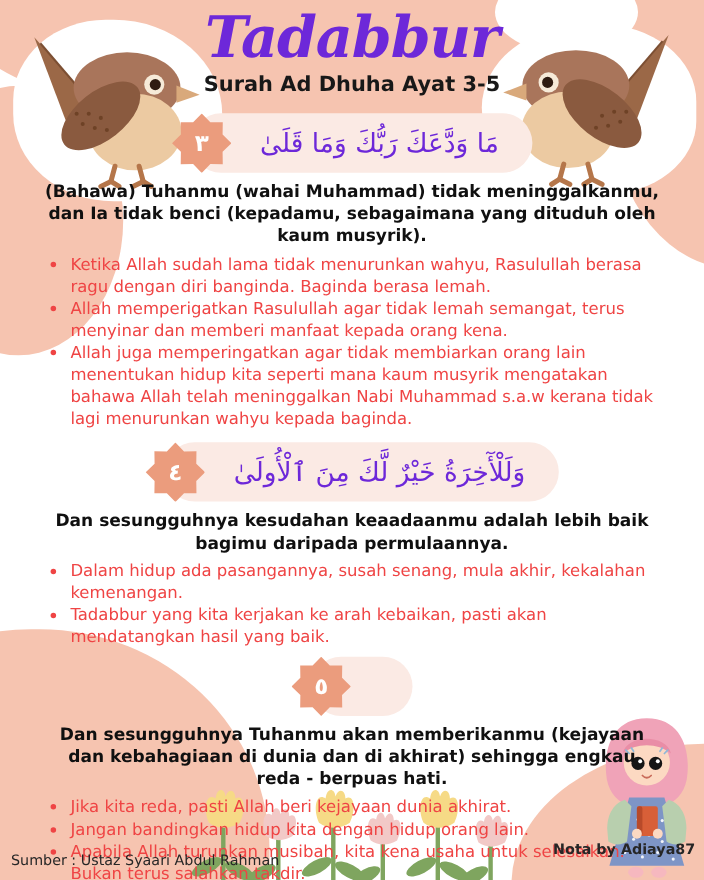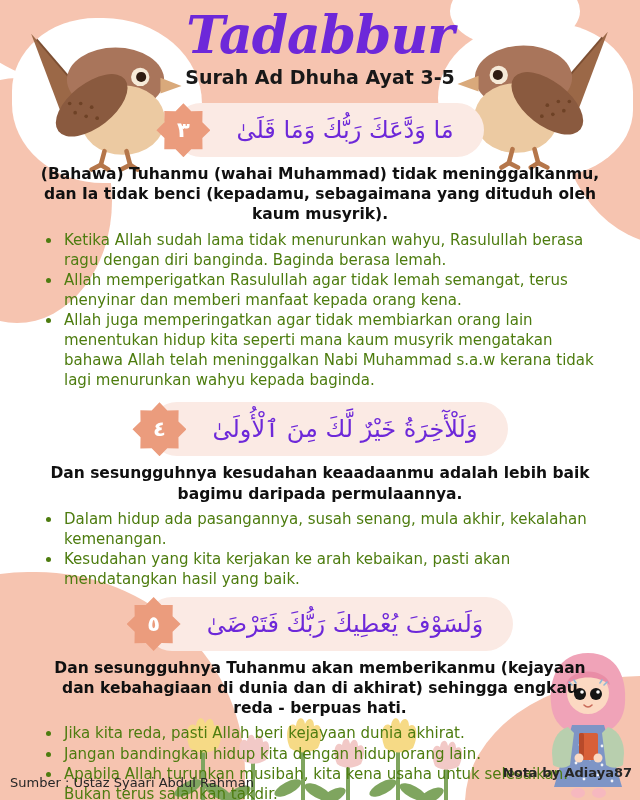--- a/index.html
+++ b/index.html
@@ -51,21 +51,21 @@
     display:flex;align-items:center;justify-content:center;
   }
   .badge span{color:#fff;font-size:21px;font-weight:700;line-height:1;}
 
   .translation{
     font-weight:700;font-size:15.5px;line-height:1.3;color:#101010;
     margin:7px auto 0;width:560px;
   }
   .points{
     width:538px;margin:5px auto 0;text-align:left;
-    font-size:15px;line-height:1.34;color:#4d7c0f;
+    font-size:15px;line-height:1.34;color:#ef4444;
     padding-left:22px;list-style:disc;
   }
   .points li{padding-left:2px;margin:0;}
   .sec-3 .verse-row{margin-top:15px;}
   .sec-4 .verse-row{margin-top:12px;}
   .sec-5 .verse-row{margin-top:8px;}
 
   .footer-left{position:absolute;left:10px;bottom:10px;font-size:13px;color:#262626;z-index:6;}
   .footer-right{position:absolute;right:8px;bottom:20px;font-size:13px;font-weight:700;color:#262626;z-index:6;}
 </style>
@@ -161,31 +161,30 @@
       <div class="verse-pill">
         <div class="badge">
           <span>٤</span>
         </div>
         <div class="verse-arabic">وَلَلْأٓخِرَةُ خَيْرٌ لَّكَ مِنَ ٱلْأُولَىٰ</div>
       </div>
     </div>
     <div class="translation">Dan sesungguhnya kesudahan keaadaanmu adalah lebih baik bagimu daripada permulaannya.</div>
     <ul class="points">
       <li>Dalam hidup ada pasangannya, susah senang, mula akhir, kekalahan kemenangan.</li>
-      <li>Kesudahan yang kita kerjakan ke arah kebaikan, pasti akan mendatangkan hasil yang baik.</li>
+      <li>Tadabbur yang kita kerjakan ke arah kebaikan, pasti akan mendatangkan hasil yang baik.</li>
     </ul>
   </div>
 
   <div class="section sec-5">
     <div class="verse-row">
       <div class="verse-pill">
         <div class="badge">
           <span>٥</span>
         </div>
-        <div class="verse-arabic">وَلَسَوْفَ يُعْطِيكَ رَبُّكَ فَتَرْضَىٰ</div>
       </div>
     </div>
     <div class="translation">Dan sesungguhnya Tuhanmu akan memberikanmu (kejayaan dan kebahagiaan di dunia dan di akhirat) sehingga engkau reda - berpuas hati.</div>
     <ul class="points">
       <li>Jika kita reda, pasti Allah beri kejayaan dunia akhirat.</li>
       <li>Jangan bandingkan hidup kita dengan hidup orang lain.</li>
       <li>Apabila Allah turunkan musibah, kita kena usaha untuk selesaikan. Bukan terus salahkan takdir.</li>
     </ul>
   </div>
 </div>

